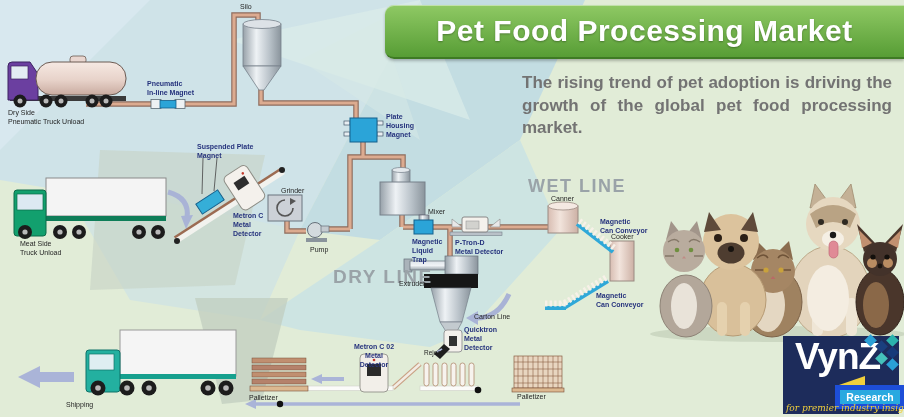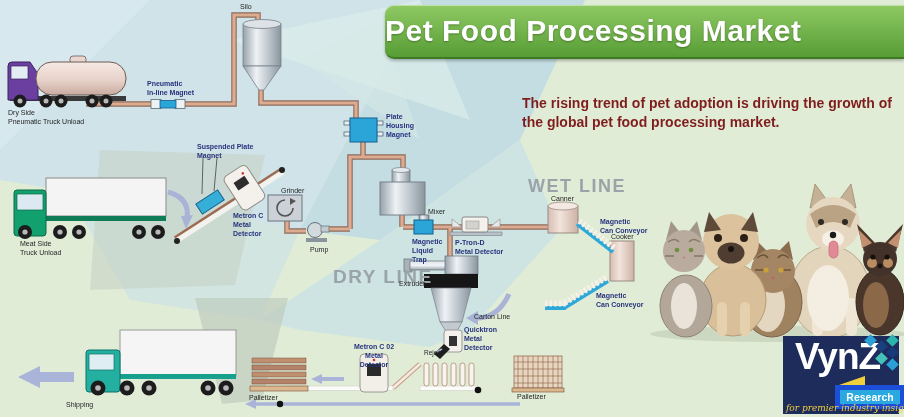--- a/index.html
+++ b/index.html
@@ -3,25 +3,25 @@
 <meta charset="utf-8">
 <style>
   html,body{margin:0;padding:0;}
   .stage{position:relative;width:904px;height:417px;overflow:hidden;background:#e1ecd7;
          font-family:"Liberation Sans",sans-serif;}
   .stage svg{position:absolute;left:0;top:0;}
   .banner{position:absolute;left:385px;top:5px;width:519px;height:52px;
           background:linear-gradient(#8fc964,#579d35);
           border-radius:9px 0 0 9px;border-bottom:2px solid #3e7a24;
           box-shadow:inset 0 1px 0 rgba(255,255,255,.45),0 2px 3px rgba(0,0,0,.25);
-          display:flex;align-items:center;z-index:4;}
+          display:flex;align-items:center;justify-content:center;z-index:4;}
   .banner-text{color:#ffffff;font-size:30px;font-weight:bold;letter-spacing:.5px;
           text-shadow:0 1px 2px rgba(0,0,0,.3);}
-  .desc{position:absolute;left:522px;top:94px;width:370px;color:#7f1d1d;
-        font-size:14px;font-weight:bold;line-height:1.33;text-align:justify;z-index:4;}
+  .desc{position:absolute;left:522px;top:72px;width:370px;color:#737373;
+        font-size:17px;font-weight:bold;line-height:1.33;text-align:justify;z-index:4;}
   .lbl{position:absolute;font-size:7px;line-height:1.3;color:#26337d;font-weight:bold;
        white-space:pre-line;z-index:3;}
   .lbl.k{color:#1f1f1f;font-weight:normal;}
   .lbl.c{text-align:center;}
   .line-head{position:absolute;font-weight:bold;color:#9aa3a8;letter-spacing:1.5px;z-index:3;}
   
   .logo{position:absolute;left:783px;top:336px;width:116px;height:78px;background:#1d2c5b;z-index:6;}
   .logo-brand{position:absolute;left:12px;top:0px;font-size:37px;font-weight:bold;color:#fff;
               letter-spacing:-1px;}
   .logo-accent{position:absolute;left:56px;top:40px;width:0;height:0;

